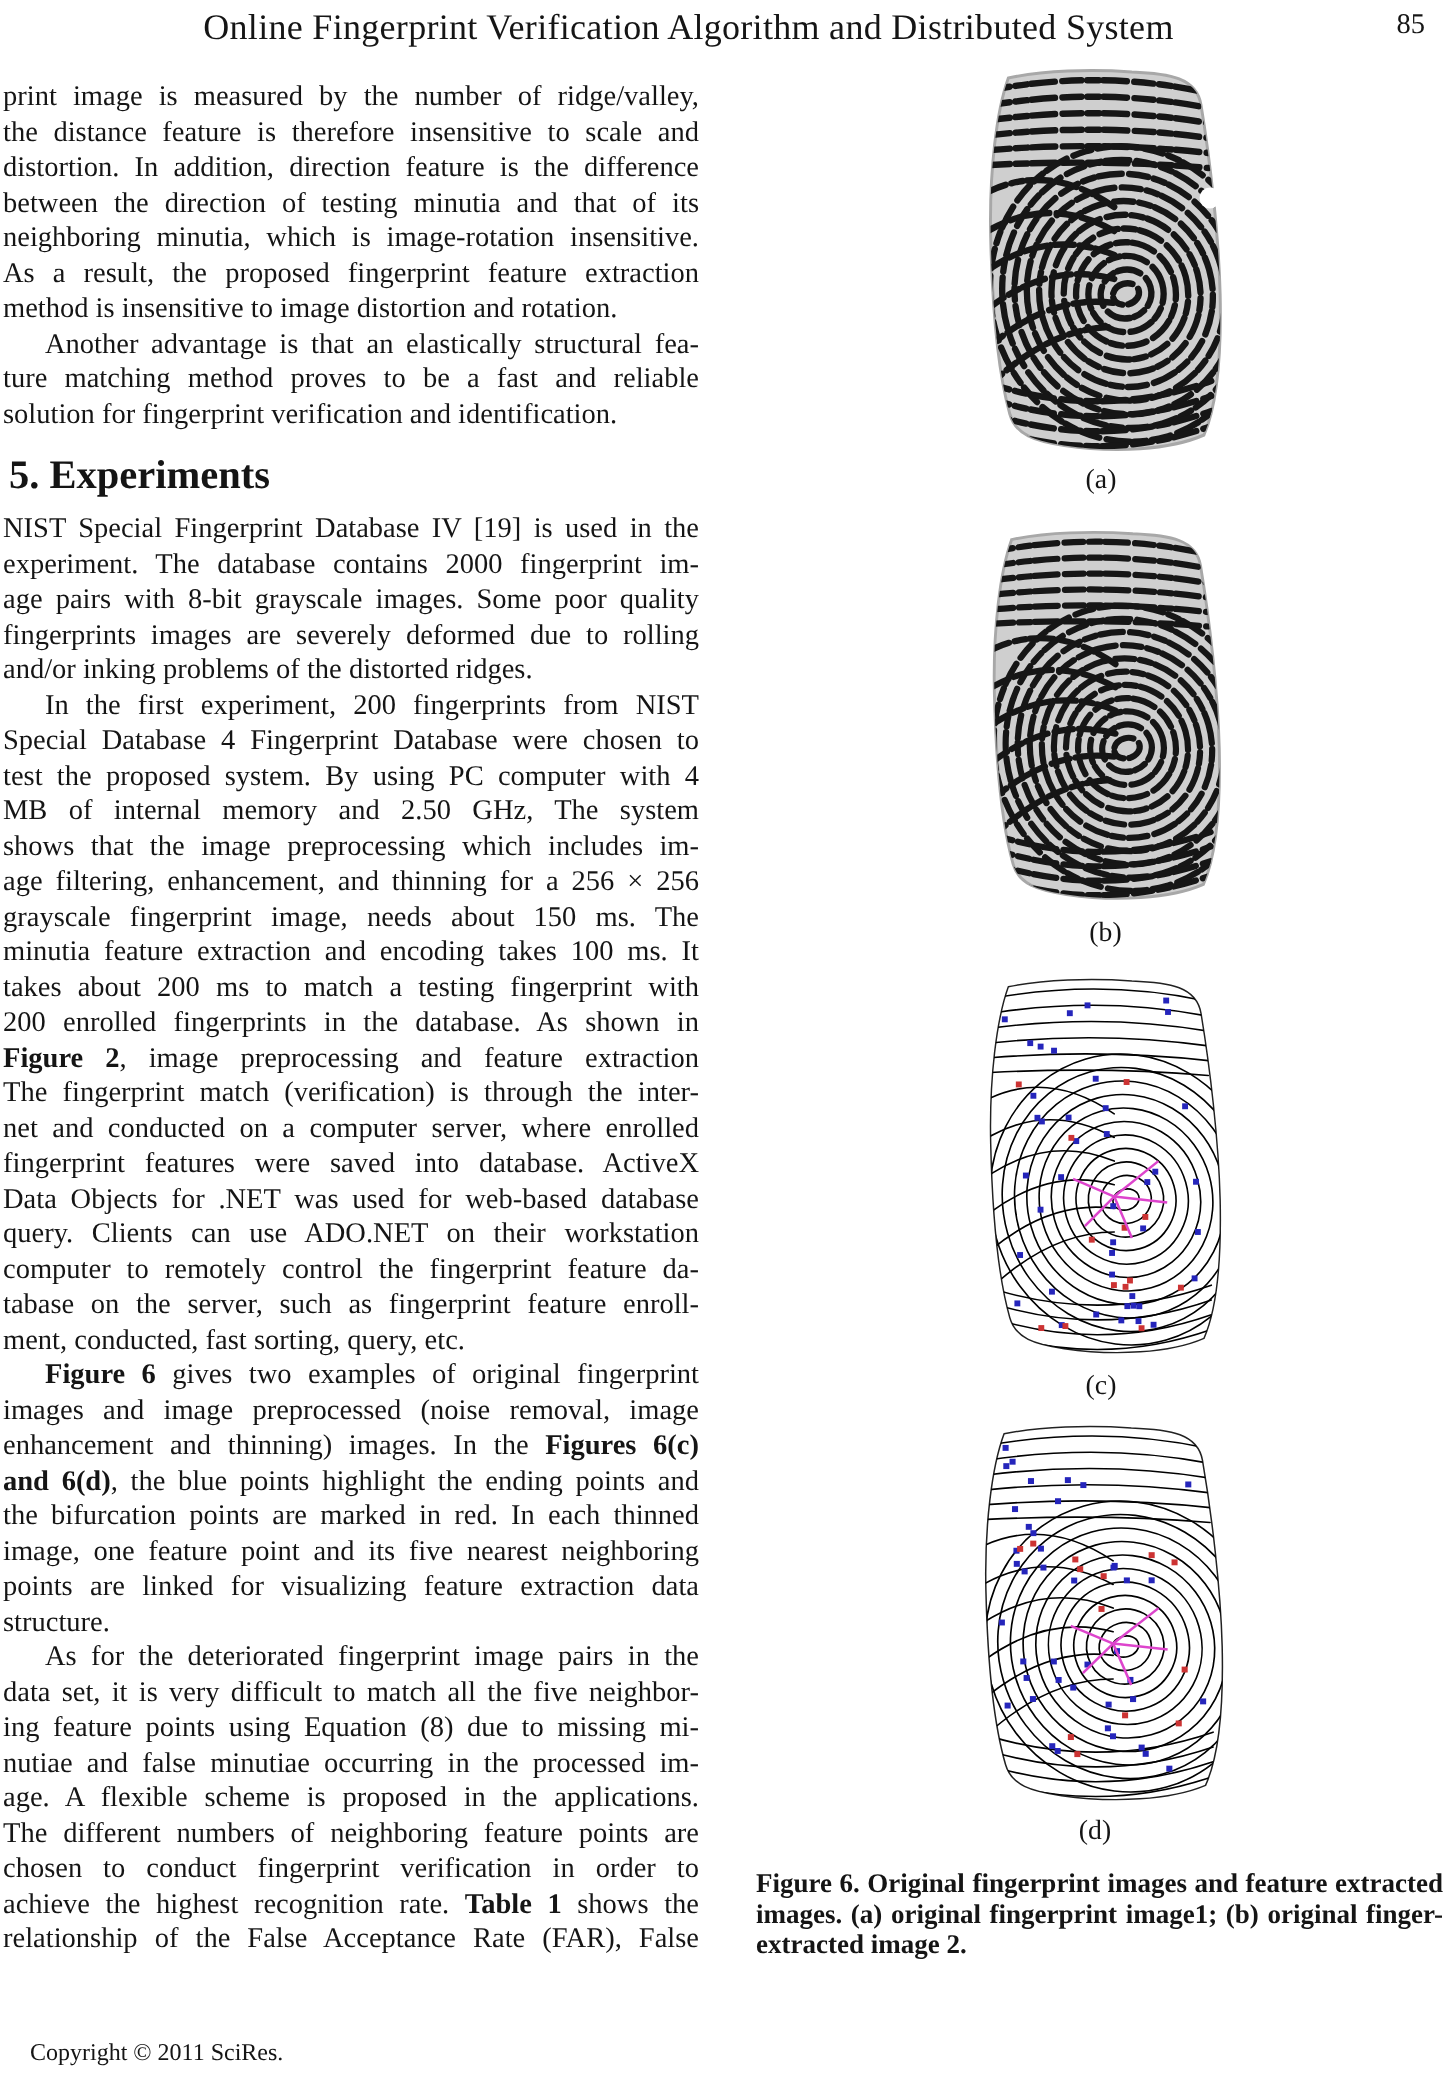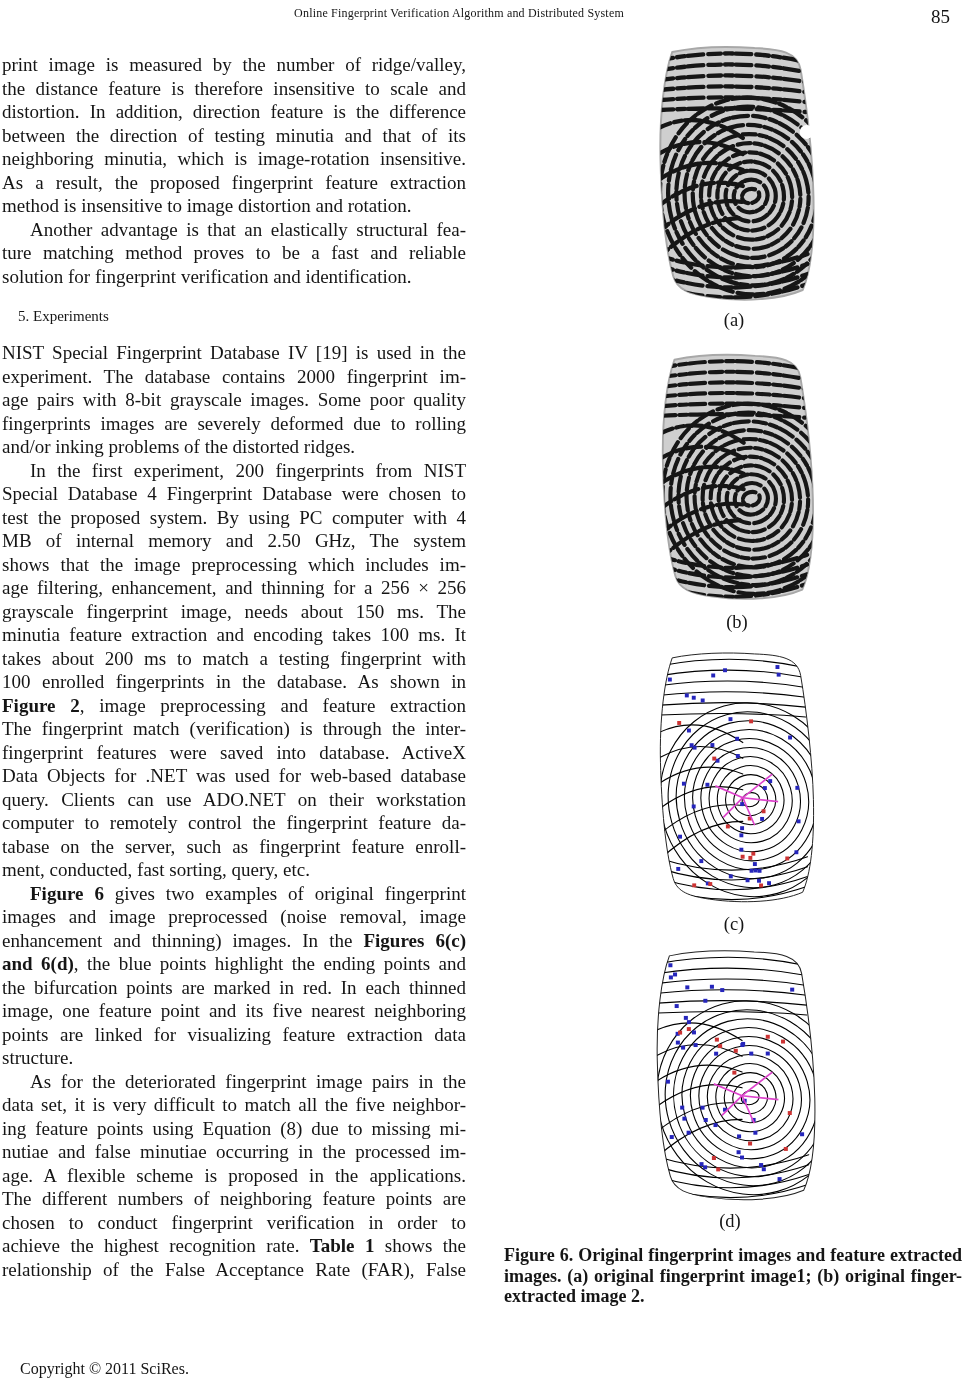--- a/index.html
+++ b/index.html
@@ -3,31 +3,31 @@
 <meta charset="utf-8">
 <style>
   *{margin:0;padding:0;box-sizing:border-box}
   html,body{background:#ffffff}
   body{
     position:relative;width:966px;height:1386px;overflow:hidden;
     font-family:"Liberation Serif","DejaVu Serif",serif;color:#151515;
   }
   .header-title{
     position:absolute;top:6px;left:0;width:918px;text-align:center;
-    font-size:12px;letter-spacing:.2px;
+    font-size:24px;letter-spacing:.2px;
   }
   .page-num{position:absolute;top:6px;right:16px;font-size:19px}
   .leftcol{
     position:absolute;left:2px;top:53px;width:464px;
     font-size:19px;line-height:23.5px;
   }
   .line{text-align:justify;text-align-last:justify;white-space:nowrap;overflow:visible}
   .line.lastline{text-align-last:left}
   .line.indent{text-indent:28px}
-  .heading{font-weight:normal;font-size:15px;line-height:27px;margin:15px 16px 11px}
+  .heading{font-weight:bold;font-size:27px;line-height:27px;margin:15px 4px 11px}
   .rightcol{position:absolute;left:502px;top:40px;width:462px;height:1320px}
   .fp{position:absolute;background:#fff}
   .fp svg{display:block}
   .fp-a{left:131px;top:4px;width:202px;height:262px}
   .fp-b{left:134px;top:312px;width:198px;height:253px}
   .fp-c{left:131px;top:610px;width:202px;height:258px}
   .fp-d{left:127px;top:908px;width:208px;height:258px}
   .fig-label{position:absolute;width:202px;text-align:center;font-size:18.5px}
   .lbl-a{left:131px;top:270px}
   .lbl-b{left:134px;top:572px}
@@ -66,23 +66,24 @@
     <div class="line lastline"><span>and/or inking problems of the distorted ridges.</span></div>
     <div class="line indent"><span>In the first experiment, 200 fingerprints from NIST</span></div>
     <div class="line"><span>Special Database 4 Fingerprint Database were chosen to</span></div>
     <div class="line"><span>test the proposed system. By using PC computer with 4</span></div>
     <div class="line"><span>MB of internal memory and 2.50 GHz, The system</span></div>
     <div class="line"><span>shows that the image preprocessing which includes im-</span></div>
     <div class="line"><span>age filtering, enhancement, and thinning for a 256 × 256</span></div>
     <div class="line"><span>grayscale fingerprint image, needs about 150 ms. The</span></div>
     <div class="line"><span>minutia feature extraction and encoding takes 100 ms. It</span></div>
     <div class="line"><span>takes about 200 ms to match a testing fingerprint with</span></div>
-    <div class="line"><span>100 enrolled fingerprints in the database. As shown in</span></div>
+    <div class="line"><span>200 enrolled fingerprints in the database. As shown in</span></div>
     <div class="line"><b>Figure 2</b><span>, image preprocessing and feature extraction</span></div>
     <div class="line"><span>The fingerprint match (verification) is through the inter-</span></div>
+    <div class="line"><span>net and conducted on a computer server, where enrolled</span></div>
     <div class="line"><span>fingerprint features were saved into database. ActiveX</span></div>
     <div class="line"><span>Data Objects for .NET was used for web-based database</span></div>
     <div class="line"><span>query. Clients can use ADO.NET on their workstation</span></div>
     <div class="line"><span>computer to remotely control the fingerprint feature da-</span></div>
     <div class="line"><span>tabase on the server, such as fingerprint feature enroll-</span></div>
     <div class="line lastline"><span>ment, conducted, fast sorting, query, etc.</span></div>
     <div class="line indent"><b>Figure 6</b><span> gives two examples of original fingerprint</span></div>
     <div class="line"><span>images and image preprocessed (noise removal, image</span></div>
     <div class="line"><span>enhancement and thinning) images. In the </span><b>Figures 6(c)</b></div>
     <div class="line"><b>and 6(d)</b><span>, the blue points highlight the ending points and</span></div>

